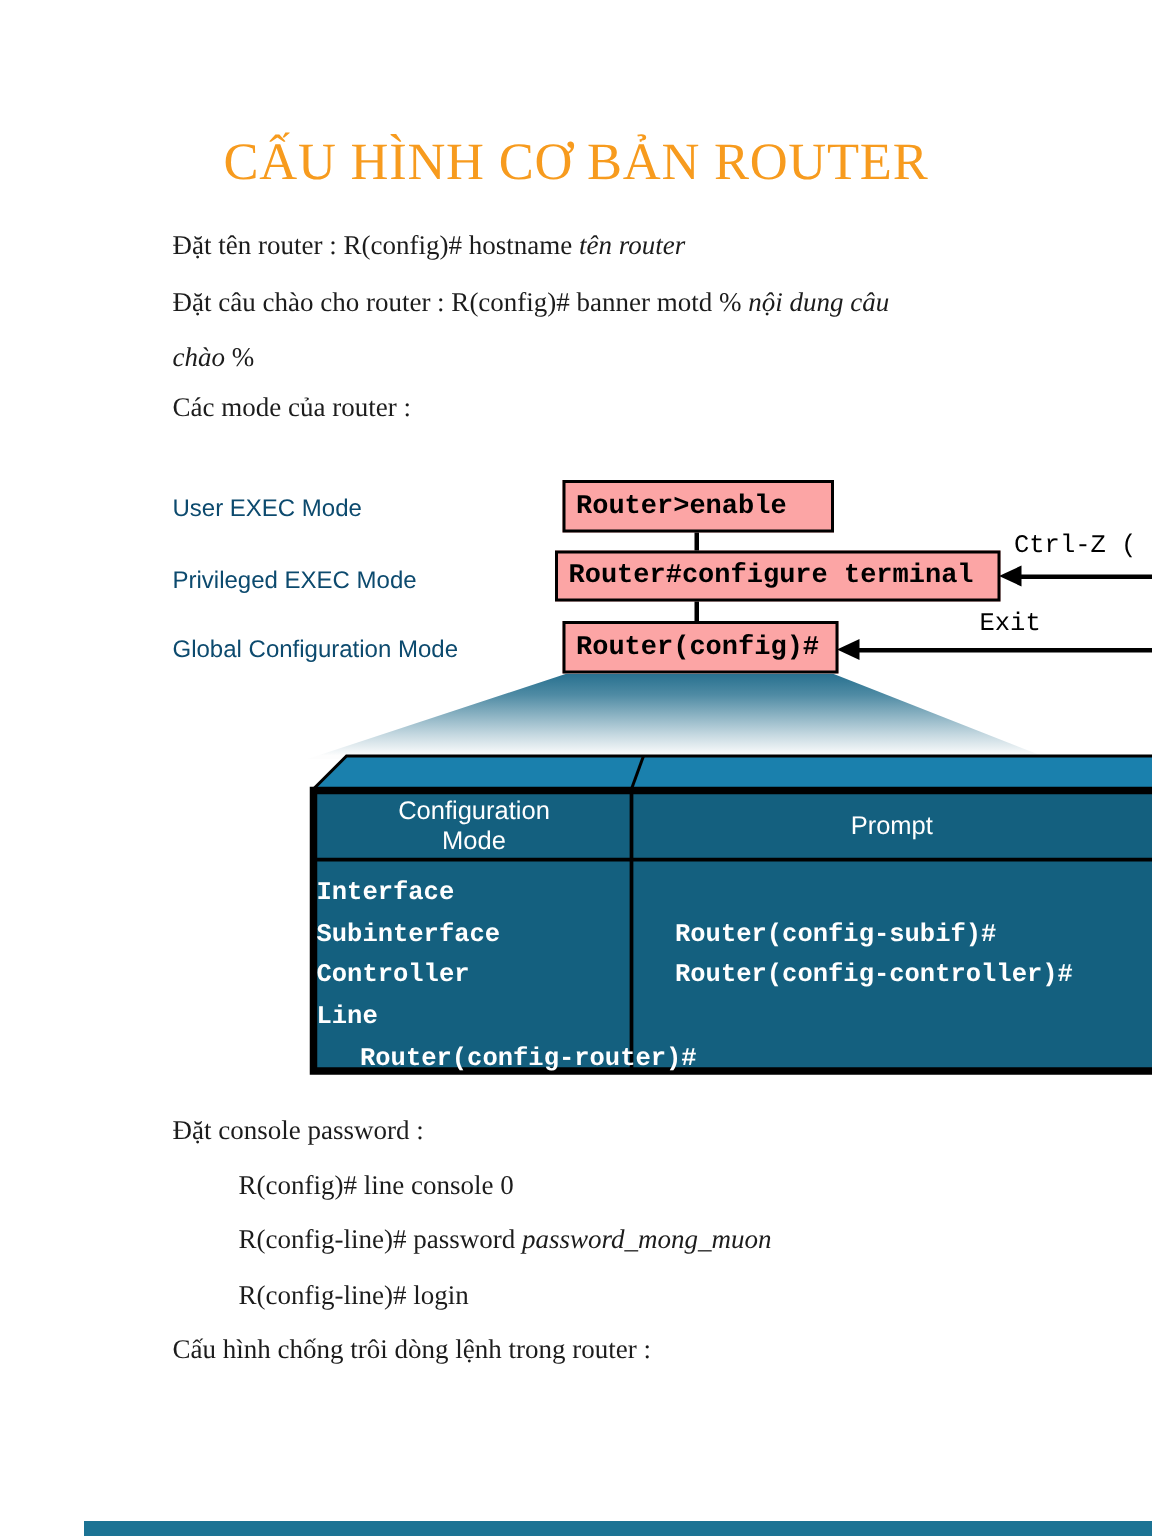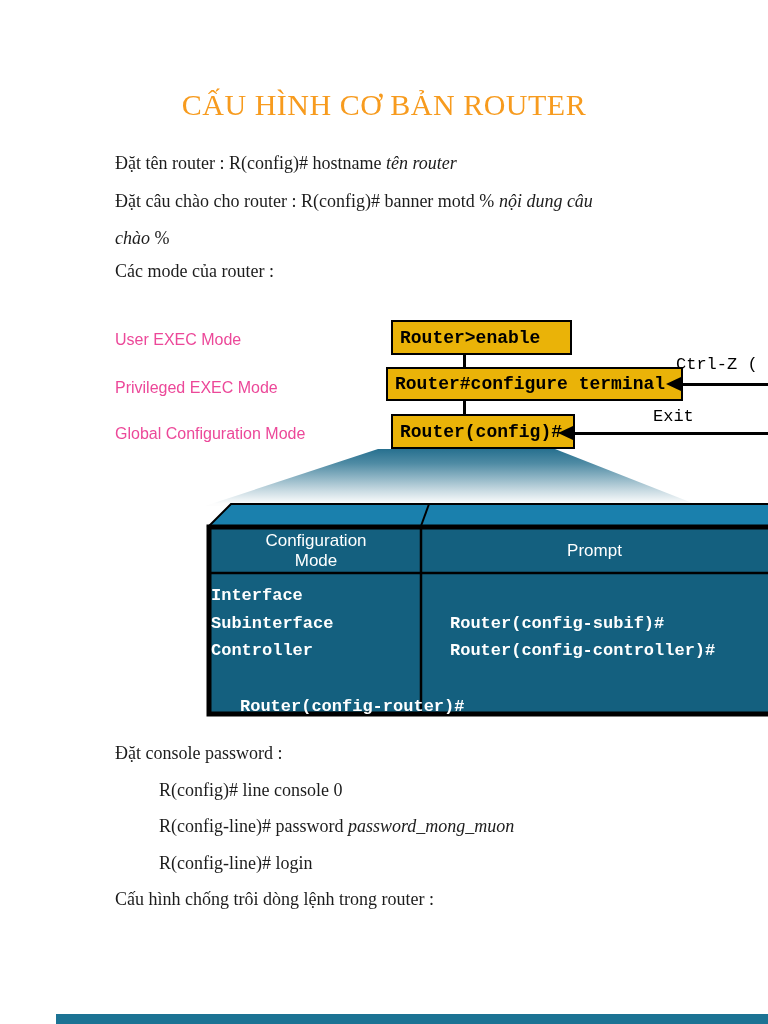--- a/index.html
+++ b/index.html
@@ -9,33 +9,32 @@
     font-family:"Liberation Serif", serif;
   }
   .ser{
     position:absolute;font-family:"Liberation Serif", serif;
     font-size:18px;color:#1c1c1c;white-space:nowrap;margin:0;
   }
   .ser em{font-style:italic;}
   .title{
     position:absolute;left:0;top:88px;width:768px;text-align:center;
     font-family:"Liberation Serif", serif;font-weight:400;
-    font-size:30px;color:#F79B1E;margin:0;letter-spacing:0.5px;
+    font-size:35px;color:#F79B1E;margin:0;letter-spacing:0.5px;
   }
   .mode-label{
     position:absolute;left:115px;
-    font-family:"Liberation Sans", sans-serif;font-size:16px;color:#ec4899;
+    font-family:"Liberation Sans", sans-serif;font-size:16px;color:#0c4a6e;
     white-space:nowrap;
   }
   .cmd-box{
-    position:absolute;box-sizing:border-box;border:2px solid #000;background:#eab308;
+    position:absolute;box-sizing:border-box;border:2px solid #000;background:#fca5a5;
     display:flex;align-items:center;padding-left:7px;
     font-family:"Liberation Mono", monospace;font-weight:700;font-size:18px;color:#000;
     white-space:nowrap;
-    margin-left:16px;
   }
   .connector{position:absolute;width:3px;background:#000;}
   .arrow-line{position:absolute;height:3px;background:#000;}
   .arrow-head-left{
     position:absolute;width:0;height:0;
     border-top:7px solid transparent;border-bottom:7px solid transparent;
     border-right:15px solid #000;
   }
   .arrow-label{
     position:absolute;font-family:"Liberation Mono", monospace;font-weight:400;
@@ -126,20 +125,21 @@
       </div>
       <div class="trow">
         <div class="tcell c1">Subinterface</div>
         <div class="tcell c2">Router(config-subif)#</div>
       </div>
       <div class="trow">
         <div class="tcell c1">Controller</div>
         <div class="tcell c2">Router(config-controller)#</div>
       </div>
       <div class="trow">
+        <div class="tcell c1">Line</div>
       </div>
       <div class="trow">
         <div class="tcell c2">Router(config-router)#</div>
       </div>
     </div>
   </div>
 
   <p class="ser" style="left:115px;top:743px"><span>Đặt console password :</span></p>
   <p class="ser" style="left:159px;top:780px"><span>R(config)# line console 0</span></p>
   <p class="ser" style="left:159px;top:816px"><span>R(config-line)# password </span><em>password_mong_muon</em></p>

